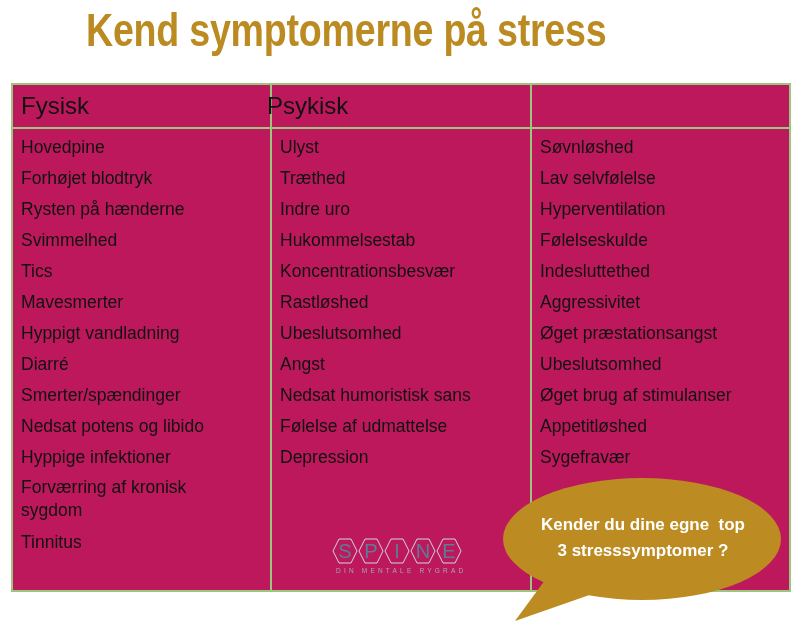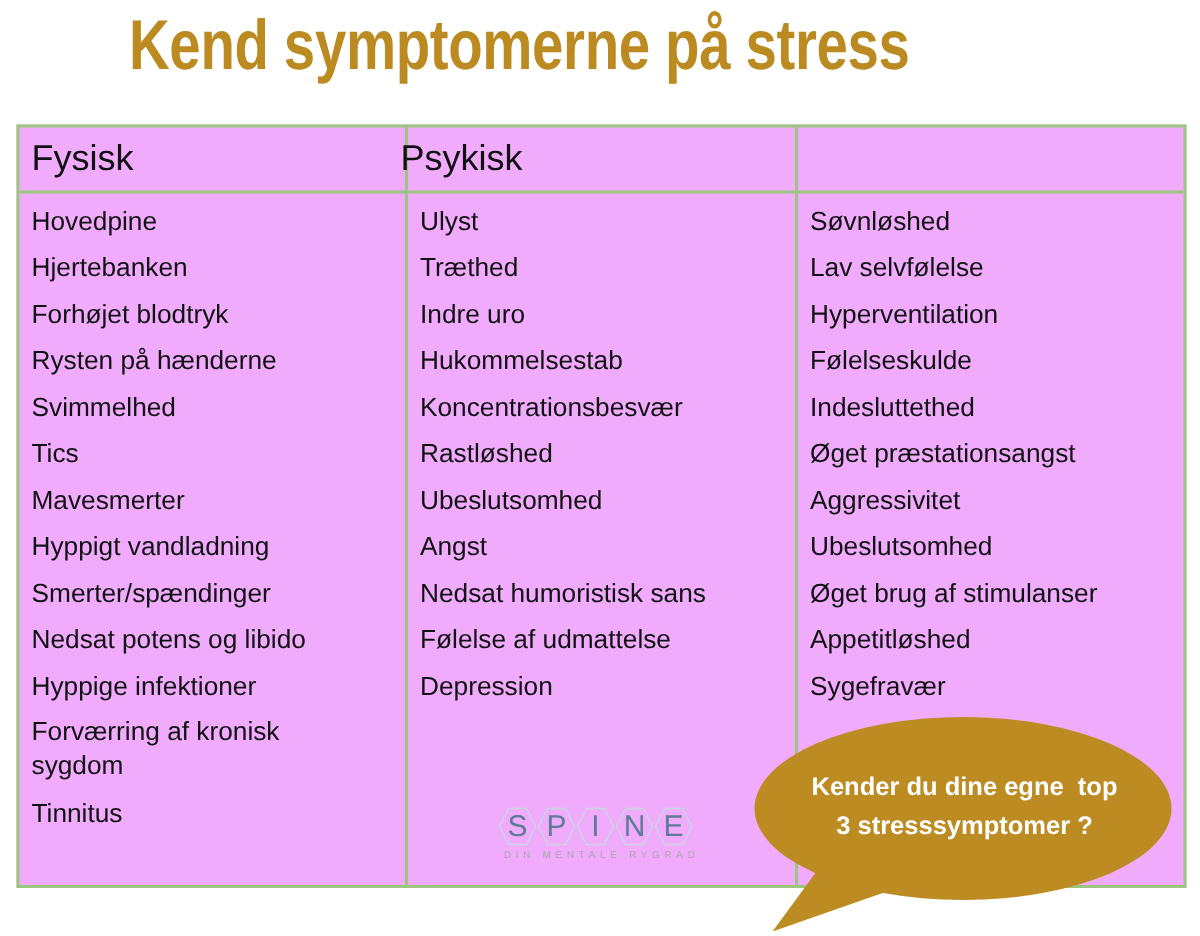--- a/index.html
+++ b/index.html
@@ -16,21 +16,21 @@
       font-weight: bold; font-size: 47px; line-height: 56px;
       white-space: nowrap;
       transform-origin: left top;
       transform: scaleX(0.80);
       letter-spacing: -0.3px;
     }
     .table {
       position: absolute; left: 11px; top: 83px;
       width: 776px; height: 505px;
       border: 2px solid #9cc67f;
-      background: #f0abfc;
+      background: #be185d;
     }
     .header-row {
       position: absolute; left: 0; top: 0; width: 776px; height: 42px;
       border-bottom: 2px solid #9cc67f;
     }
     .vline {
       position: absolute; top: 0; bottom: 0; width: 2px; background: #9cc67f;
     }
     .col-head {
       position: absolute; top: 7px;
@@ -80,27 +80,27 @@
 <div class="table">
   <div class="header-row"></div>
   <div class="vline" style="left:257px"></div>
   <div class="vline" style="left:517px"></div>
 
   <div class="col-head" style="left:8px">Fysisk</div>
   <div class="col-head" style="left:254px">Psykisk</div>
 
   <div class="col" style="left:8px">
     <div class="item">Hovedpine</div>
-    <div class="item">Hjertebanken</div>
     <div class="item">Forhøjet blodtryk</div>
     <div class="item">Rysten på hænderne</div>
     <div class="item">Svimmelhed</div>
     <div class="item">Tics</div>
     <div class="item">Mavesmerter</div>
     <div class="item">Hyppigt vandladning</div>
+    <div class="item">Diarré</div>
     <div class="item">Smerter/spændinger</div>
     <div class="item">Nedsat potens og libido</div>
     <div class="item">Hyppige infektioner</div>
     <div class="item wrap">Forværring af kronisk sygdom</div>
     <div class="item">Tinnitus</div>
   </div>
 
   <div class="col" style="left:267px">
     <div class="item">Ulyst</div>
     <div class="item">Træthed</div>
@@ -114,22 +114,22 @@
     <div class="item">Følelse af udmattelse</div>
     <div class="item">Depression</div>
   </div>
 
   <div class="col" style="left:527px">
     <div class="item">Søvnløshed</div>
     <div class="item">Lav selvfølelse</div>
     <div class="item">Hyperventilation</div>
     <div class="item">Følelseskulde</div>
     <div class="item">Indesluttethed</div>
+    <div class="item">Aggressivitet</div>
     <div class="item">Øget præstationsangst</div>
-    <div class="item">Aggressivitet</div>
     <div class="item">Ubeslutsomhed</div>
     <div class="item">Øget brug af stimulanser</div>
     <div class="item">Appetitløshed</div>
     <div class="item">Sygefravær</div>
   </div>
 </div>
 
 <div class="logo">
   <div class="logo-letters">
     <div class="hex">

